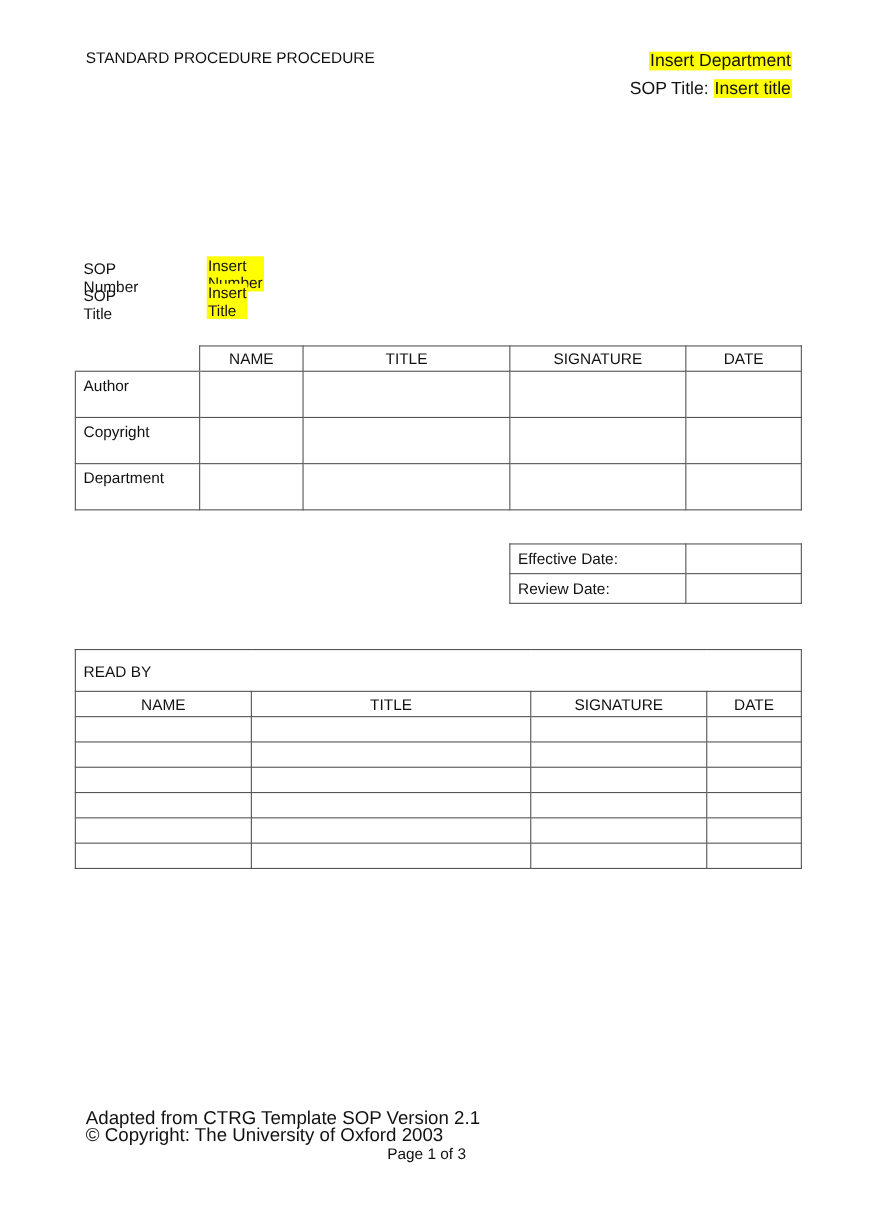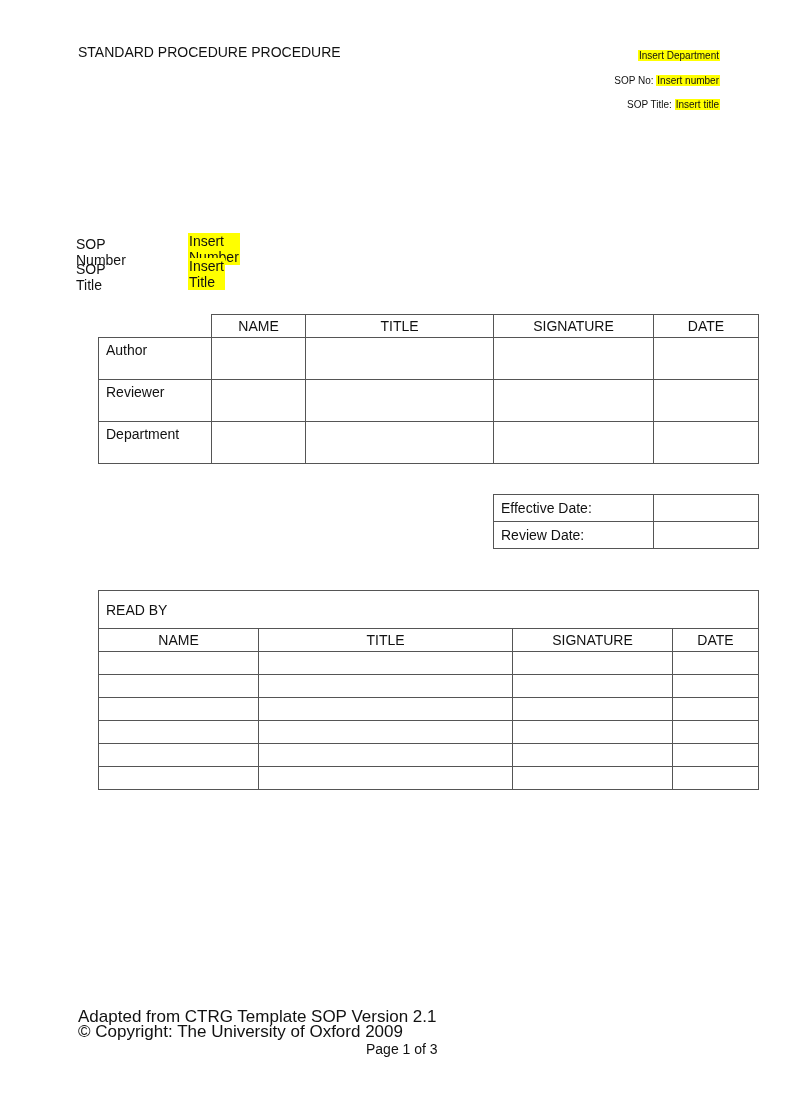--- a/index.html
+++ b/index.html
@@ -1,56 +1,55 @@
 <!DOCTYPE html>
 <html><head>
 <meta charset="utf-8">
 <style>
   html, body { margin: 0; padding: 0; background: #ffffff; }
   body { width: 790px; height: 1118px; position: relative; overflow: hidden;
          font-family: "Liberation Sans", sans-serif; color: #111; }
   .abs { position: absolute; }
   .hl { background: #ffff00; padding: 0 1px; }
   .hdr-left { left: 78px; top: 44px; font-size: 14px; }
-  .hdr-right { right: 70px; top: 44px; text-align: right; font-size: 10px; line-height: 24.5px; }
+  .hdr-right { right: 70px; top: 44px; text-align: right; font-size: 16px; line-height: 24.5px; }
   .hdr-right div { white-space: nowrap; }
   .meta { left: 76px; top: 233px; font-size: 14px; }
   .meta-row { position: relative; height: 25px; }
   .meta-row .lbl { position: absolute; left: 0; top: 3px; }
   .meta-row .val { position: absolute; left: 112px; top: 0; }
 
-  table { border-collapse: collapse; table-layout: fixed; margin-left: 30px; }
+  table { border-collapse: collapse; table-layout: fixed; }
   td, th { border: 1px solid #555; padding: 0; font-size: 14px; }
   th { font-weight: normal; text-align: center; }
 
   .sig-table { left: 68px; top: 314px; width: 660px; }
   .sig-table th { height: 22px; }
   .sig-table td { height: 37px; vertical-align: top; }
   .sig-table td.rlabel { padding: 4px 12px 0 7px; }
   .sig-table .blank { border: none; border-bottom: 1px solid #555; }
 
   .dates-table { left: 463px; top: 494px; width: 265px; }
   .dates-table td { height: 26px; padding-left: 7px; }
 
   .read-table { left: 68px; top: 590px; width: 660px; border-radius: 21px; }
   .read-table td.title-cell { height: 37px; padding-left: 7px; text-align: left; }
   .read-table th { height: 22px; }
   .read-table td.c { height: 22px; }
 
   .footer { left: 78px; top: 1009px; font-size: 17px; line-height: 15px; }
-  .page-num { left: 366px; top: 1041px; font-size: 14px; text-align: center; }
+  .page-num { left: 352px; top: 1041px; font-size: 14px; text-align: center; }
 </style>
 </head>
 <body>
 
 <div class="abs hdr-left">STANDARD PROCEDURE PROCEDURE</div>
 
 <div class="abs hdr-right">
   <div><span class="hl">Insert Department</span></div>
-  <div><span>SOP No:</span> <span class="hl">Insert number</span></div>
   <div><span>SOP Title:</span> <span class="hl">Insert title</span></div>
 </div>
 
 <div class="abs meta">
   <div class="meta-row">
     <span class="lbl">SOP Number</span>
     <span class="val hl">Insert Number</span>
   </div>
   <div class="meta-row">
     <span class="lbl">SOP Title</span>
@@ -75,21 +74,21 @@
     <th>DATE</th>
   </tr>
   <tr>
     <td class="rlabel">Author</td>
     <td></td>
     <td></td>
     <td></td>
     <td></td>
   </tr>
   <tr>
-    <td class="rlabel">Reviewer</td>
+    <td class="rlabel">Copyright</td>
     <td></td>
     <td></td>
     <td></td>
     <td></td>
   </tr>
   <tr>
     <td class="rlabel">Department</td>
     <td></td>
     <td></td>
     <td></td>
@@ -166,15 +165,15 @@
         <td class="c"></td>
         <td class="c"></td>
         <td class="c"></td>
         <td class="c"></td>
       </tr>
 </tbody>
   </table>
 
 <div class="abs footer">
   <div>Adapted from CTRG Template SOP Version 2.1</div>
-  <div>© Copyright: The University of Oxford 2009</div>
+  <div>© Copyright: The University of Oxford 2003</div>
 </div>
 <div class="abs page-num">Page 1 of 3</div>
 
 </body></html>

